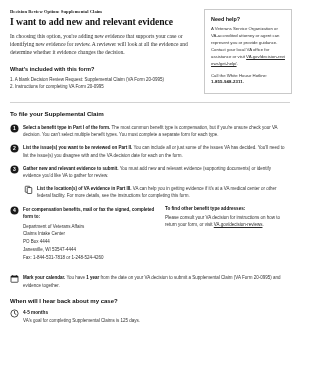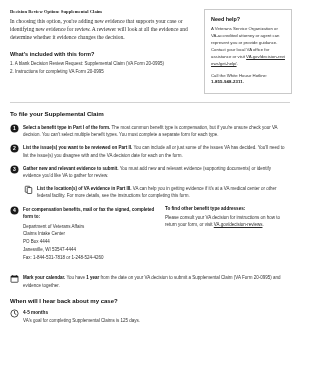--- a/index.html
+++ b/index.html
@@ -215,20 +215,21 @@
   .timing-body b { display: block; font-weight: bold; color: #111111; font-size: 4.7px; }
 </style>
 </head>
 <body>
 
 <div class="page">
 
   <div class="top">
     <div class="top-left">
       <div class="eyebrow">Decision Review Option: Supplemental Claim</div>
+      <h1 class="headline">I want to add new and relevant evidence</h1>
       <p class="intro">In choosing this option, you're adding new evidence that supports your case or identifying new evidence for review. A reviewer will look at all the evidence and determine whether it evidence changes the decision.</p>
 
       <h2 class="sub-head">What's included with this form?</h2>
       <ul class="inc-list">
         <li>1. A blank Decision Review Request: Supplemental Claim (VA Form 20-0995)</li>
         <li>2. Instructions for completing VA Form 20-0995</li>
       </ul>
     </div>
 
     <div class="top-right">

